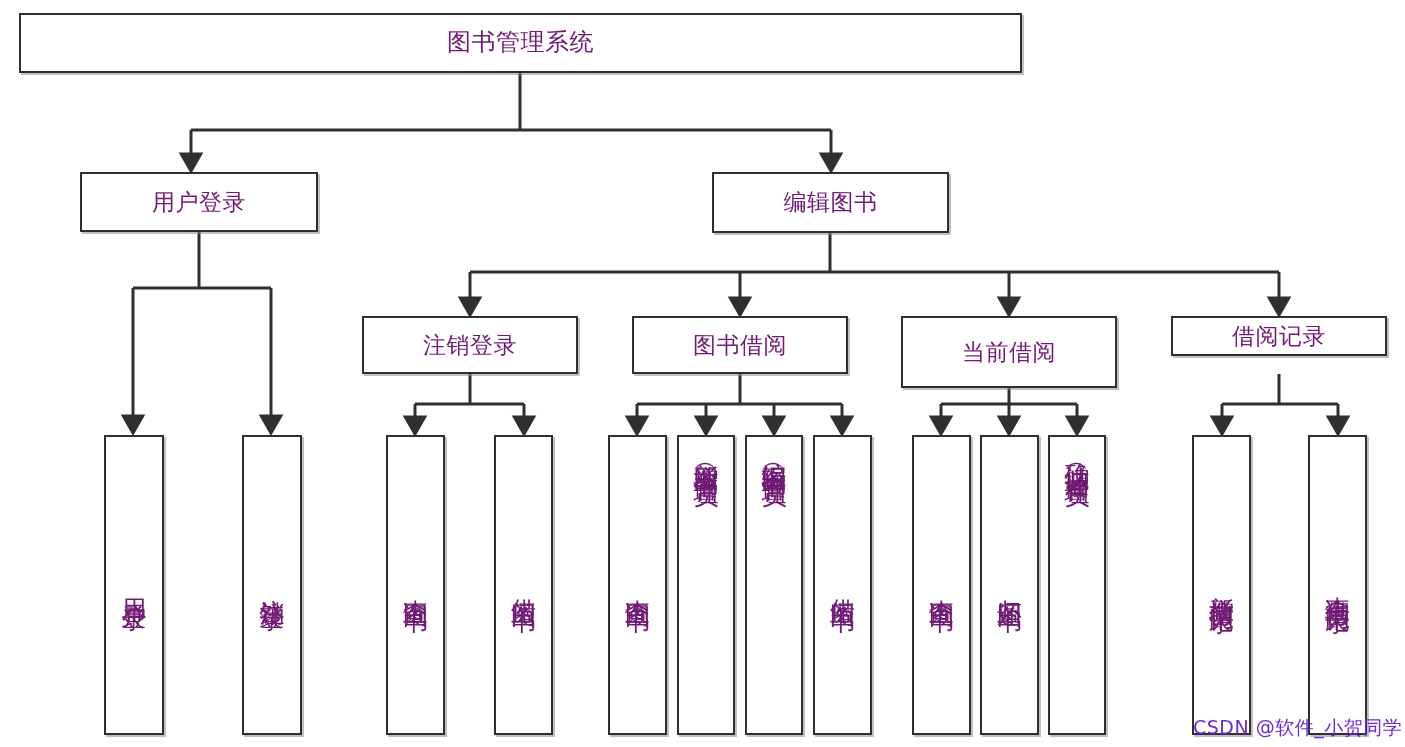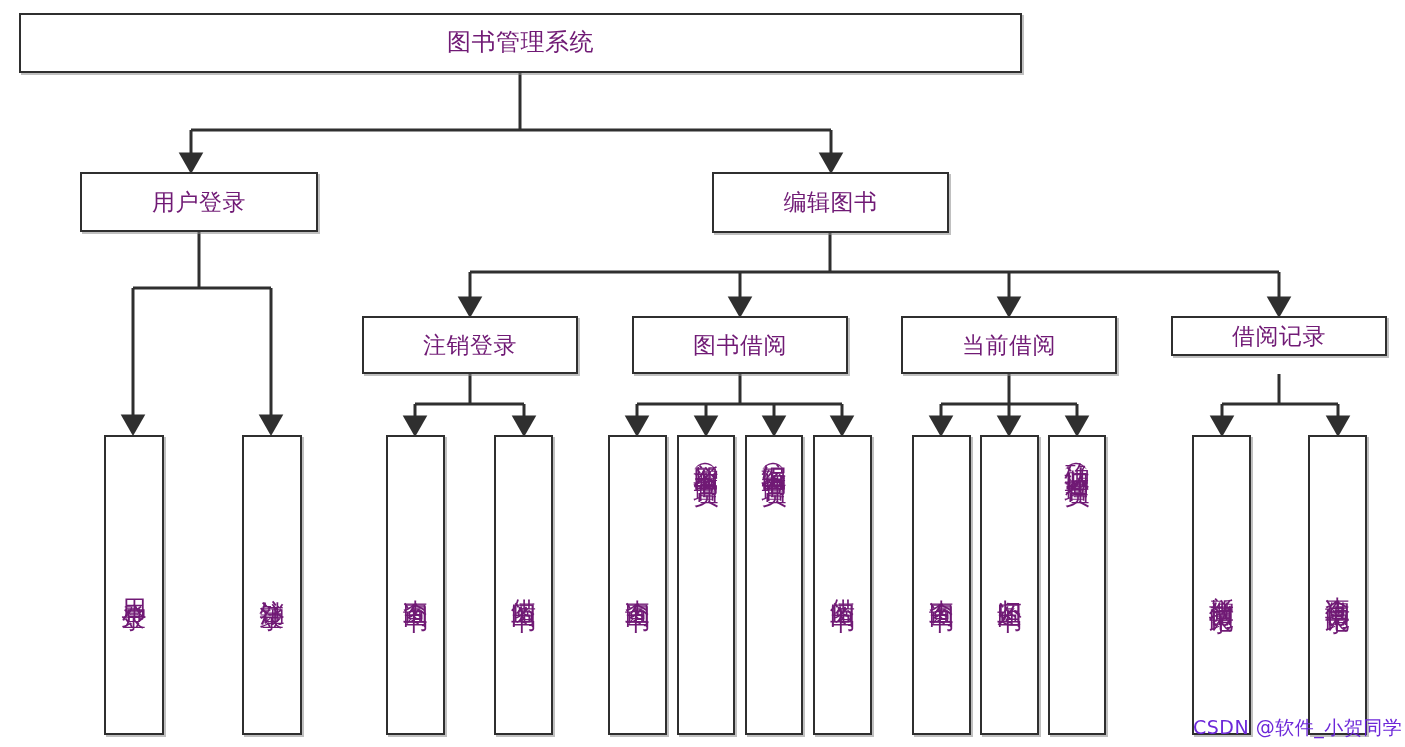--- a/index.html
+++ b/index.html
@@ -149,21 +149,21 @@
   </div>
 
   <div class="node horiz" style="left:362px; top:316px; width:216px; height:58px;">
     <span class="lbl">注销登录</span>
   </div>
 
   <div class="node horiz" style="left:632px; top:316px; width:216px; height:58px;">
     <span class="lbl">图书借阅</span>
   </div>
 
-  <div class="node horiz" style="left:901px; top:316px; width:216px; height:58px;">
+  <div class="node horiz" style="left:901px; top:316px; width:216px; height:72px;">
     <span class="lbl">当前借阅</span>
   </div>
 
   <div class="node horiz" style="left:1171px; top:316px; width:216px; height:40px;">
     <span class="lbl">借阅记录</span>
   </div>
 
   <div class="node vert mid" style="left:104px; top:435px; width:60px; height:300px;">
     <span class="lbl">用户登录</span>
   </div>

